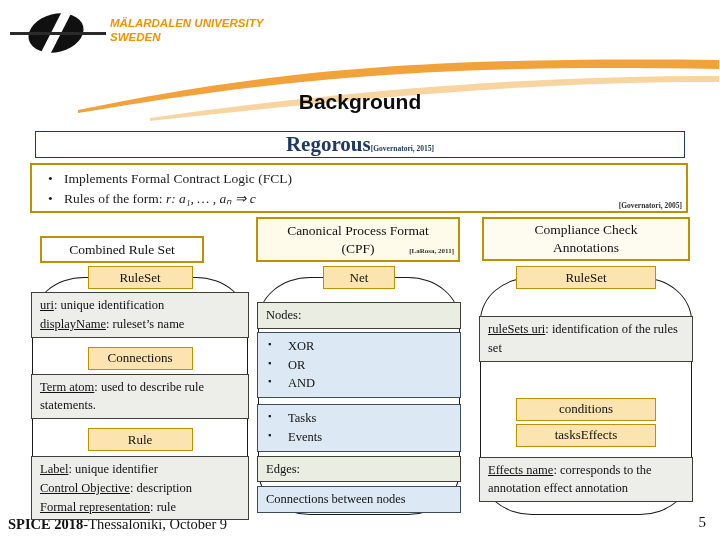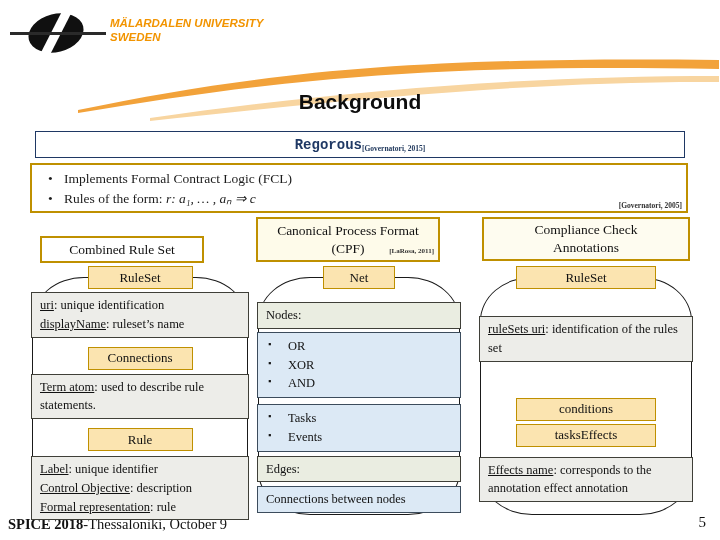--- a/index.html
+++ b/index.html
@@ -19,38 +19,38 @@
   
   .swoosh{position:absolute;left:0;top:0;width:720px;height:140px;}
 
   
   .slide-title{position:absolute;left:0;top:90px;width:100%;text-align:center;
                font-family:"Liberation Sans",sans-serif;font-weight:bold;font-size:21px;color:#0d0d0d;}
 
   
   .reg-header{position:absolute;left:35px;top:131px;width:650px;height:27px;box-sizing:border-box;
               border:1.5px solid #1F3864;background:#fff;display:flex;align-items:center;justify-content:center;}
-  .reg-title{color:#1F3864;font-weight:bold;font-size:14px;font-family:Liberation Mono, monospace;}
+  .reg-title{color:#1F3864;font-weight:bold;font-size:21px;}
   .cite{font-size:7.5px;color:#223a5e;font-weight:bold;}
   .reg-header .cite{align-self:flex-end;margin-bottom:4px;}
 
   
   .bullet-box{position:absolute;left:30px;top:163px;width:658px;height:50px;box-sizing:border-box;
               border:2px solid #BF9000;background:#fff;padding:4px 10px 0 14px;}
   .bullet-item{font-size:13.5px;color:#1c1c1c;line-height:1.45;padding-left:18px;position:relative;}
   .bullet-item::before{content:"•";position:absolute;left:2px;}
   .math{font-style:italic;}
   .bullet-box .cite{position:absolute;right:4px;bottom:1px;color:#333;}
 
   
   .col-title{box-sizing:border-box;border:2.5px solid #BF9000;display:flex;flex-direction:column;
              align-items:center;justify-content:center;text-align:center;font-size:13.5px;line-height:1.3;
              position:absolute;}
   .ct-left{left:40px;top:236px;width:164px;height:27px;background:#ffffff;}
-  .ct-mid{left:256px;top:217px;width:184px;height:45px;background:#FEFBEA;}
+  .ct-mid{left:256px;top:217px;width:204px;height:45px;background:#FEFBEA;}
   .ct-right{left:482px;top:217px;width:208px;height:44px;background:#FEFCF0;}
   .ct-mid .cite{position:absolute;right:4px;bottom:4px;font-size:7px;color:#333;}
 
   
   .schema{position:absolute;top:277px;height:238px;box-sizing:border-box;background:#fff;
           border:1.3px solid #1a1a1a;border-radius:52px/44px;}
   .sc-left{left:32px;width:216px;}
   .sc-mid{left:258px;width:202px;}
   .sc-right{left:480px;width:212px;}
 
@@ -136,22 +136,22 @@
       <div><span class="term">Label</span><span>: unique identifier</span></div>
       <div><span class="term">Control Objective</span><span>: description</span></div>
       <div><span class="term">Formal representation</span><span>: rule</span></div>
     </div>
   </div>
 
   <div class="schema sc-mid">
     <div class="tab tab-w72">Net</div>
     <div class="fieldbox sage" style="margin-top:13px;">Nodes:</div>
     <div class="fieldbox blue" style="margin-top:3px;padding:4px 4px;">
+      <div class="sq-item">XOR</div>
       <div class="sq-item">OR</div>
-      <div class="sq-item">XOR</div>
       <div class="sq-item">AND</div>
     </div>
     <div class="fieldbox blue" style="margin-top:6px;padding:4px 4px;">
       <div class="sq-item">Tasks</div>
       <div class="sq-item">Events</div>
     </div>
     <div class="fieldbox sage" style="margin-top:4px;">Edges:</div>
     <div class="fieldbox blue" style="margin-top:4px;">Connections between nodes</div>
   </div>
 

